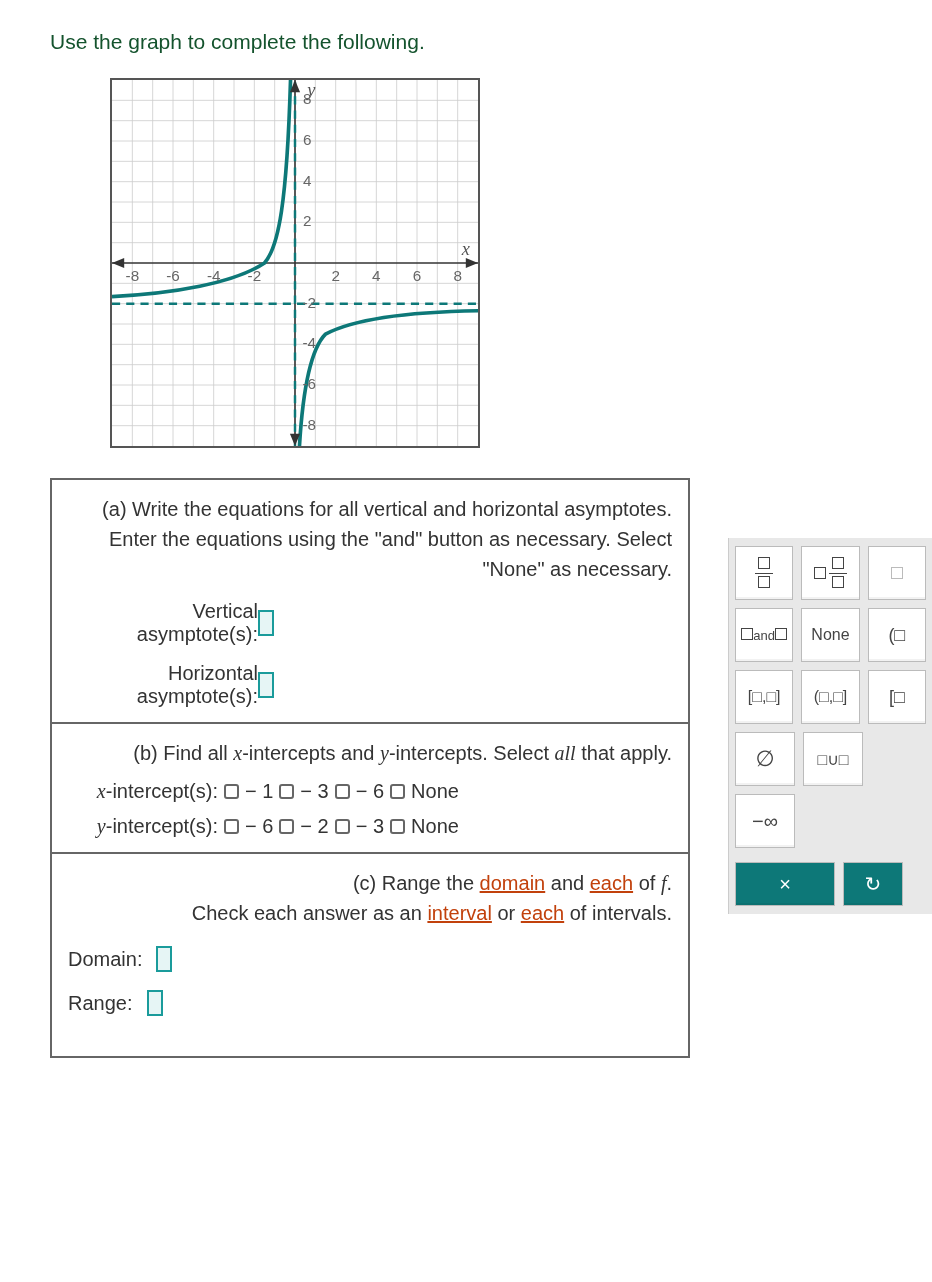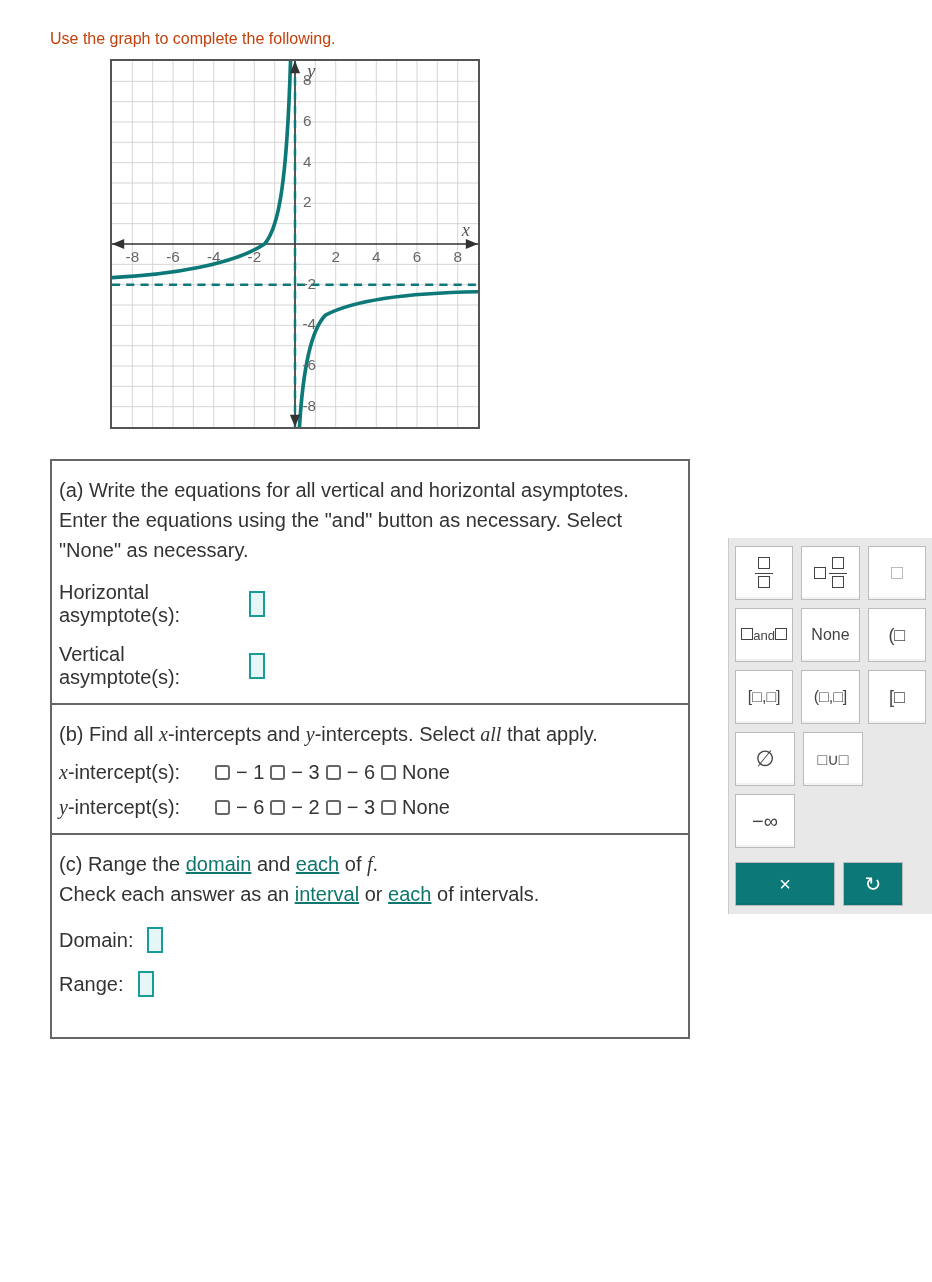--- a/index.html
+++ b/index.html
@@ -11,42 +11,43 @@
     position: relative;
     color: #333;
   }
   .page {
     background: #fff;
     padding: 30px 0 0 50px;
     width: 100%;
     height: 100%;
   }
   .instruction {
-    font-size: 16px;
-    color: #c2410c;
-    margin-bottom: 11px;
+    font-size: 21px;
+    color: #14532d;
+    margin-bottom: 24px;
   }
   .graph-box {
     width: 370px;
     height: 370px;
     border: 2px solid #555;
     margin-left: 60px;
     margin-bottom: 30px;
     position: relative;
     background: #fff;
   }
   .graph-box svg { width: 100%; height: 100%; }
   .question-box {
     border: 2px solid #666;
     width: 640px;
     margin-top: 10px;
   }
   .section {
     border-bottom: 2px solid #666;
-    padding: 14px 7px;
+    padding: 14px 16px;
+    text-align: right;
   }
   .section:last-child { border-bottom: none; }
   .section-text {
     font-size: 20px;
     line-height: 1.5;
     color: #333;
   }
   .subrow {
     display: flex;
     align-items: center;
@@ -77,21 +78,21 @@
     align-items: center;
     gap: 6px;
     font-size: 20px;
   }
   .checkbox {
     width: 15px;
     height: 15px;
     border: 2px solid #666;
     border-radius: 3px;
   }
-  .link { color: #0f766e; text-decoration: underline; }
+  .link { color: #c2410c; text-decoration: underline; }
   .inline-input {
     display: inline-block;
     width: 16px;
     height: 26px;
     border: 2px solid #1a9b9b;
     background: #e6f5f5;
     vertical-align: middle;
     margin-left: 8px;
   }
   .dr-row { margin-top: 18px; font-size: 20px; display:flex; align-items:center; gap:6px; }
@@ -224,25 +225,25 @@
           <text x="0.7" y="8.2">-8</text>
       </g>
     </svg>
   </div>
 
   <div class="question-box">
 
     <div class="section">
       <div class="section-text">(a) Write the equations for all vertical and horizontal asymptotes. Enter the equations using the "and" button as necessary. Select "None" as necessary.</div>
       <div class="subrow">
+        <div class="sublabel">Vertical asymptote(s):</div>
+        <span class="input-box"></span>
+      </div>
+      <div class="subrow">
         <div class="sublabel">Horizontal asymptote(s):</div>
-        <span class="input-box"></span>
-      </div>
-      <div class="subrow">
-        <div class="sublabel">Vertical asymptote(s):</div>
         <span class="input-box"></span>
       </div>
     </div>
 
     <div class="section">
       <div class="section-text">
         <span>(b) Find all </span><span class="italic">x</span><span>-intercepts and </span><span class="italic">y</span><span>-intercepts. Select </span><span class="italic">all</span><span> that apply.</span>
       </div>
       <div class="checkrow">
         <div class="sublabel"><span class="italic">x</span><span>-intercept(s):</span></div>

